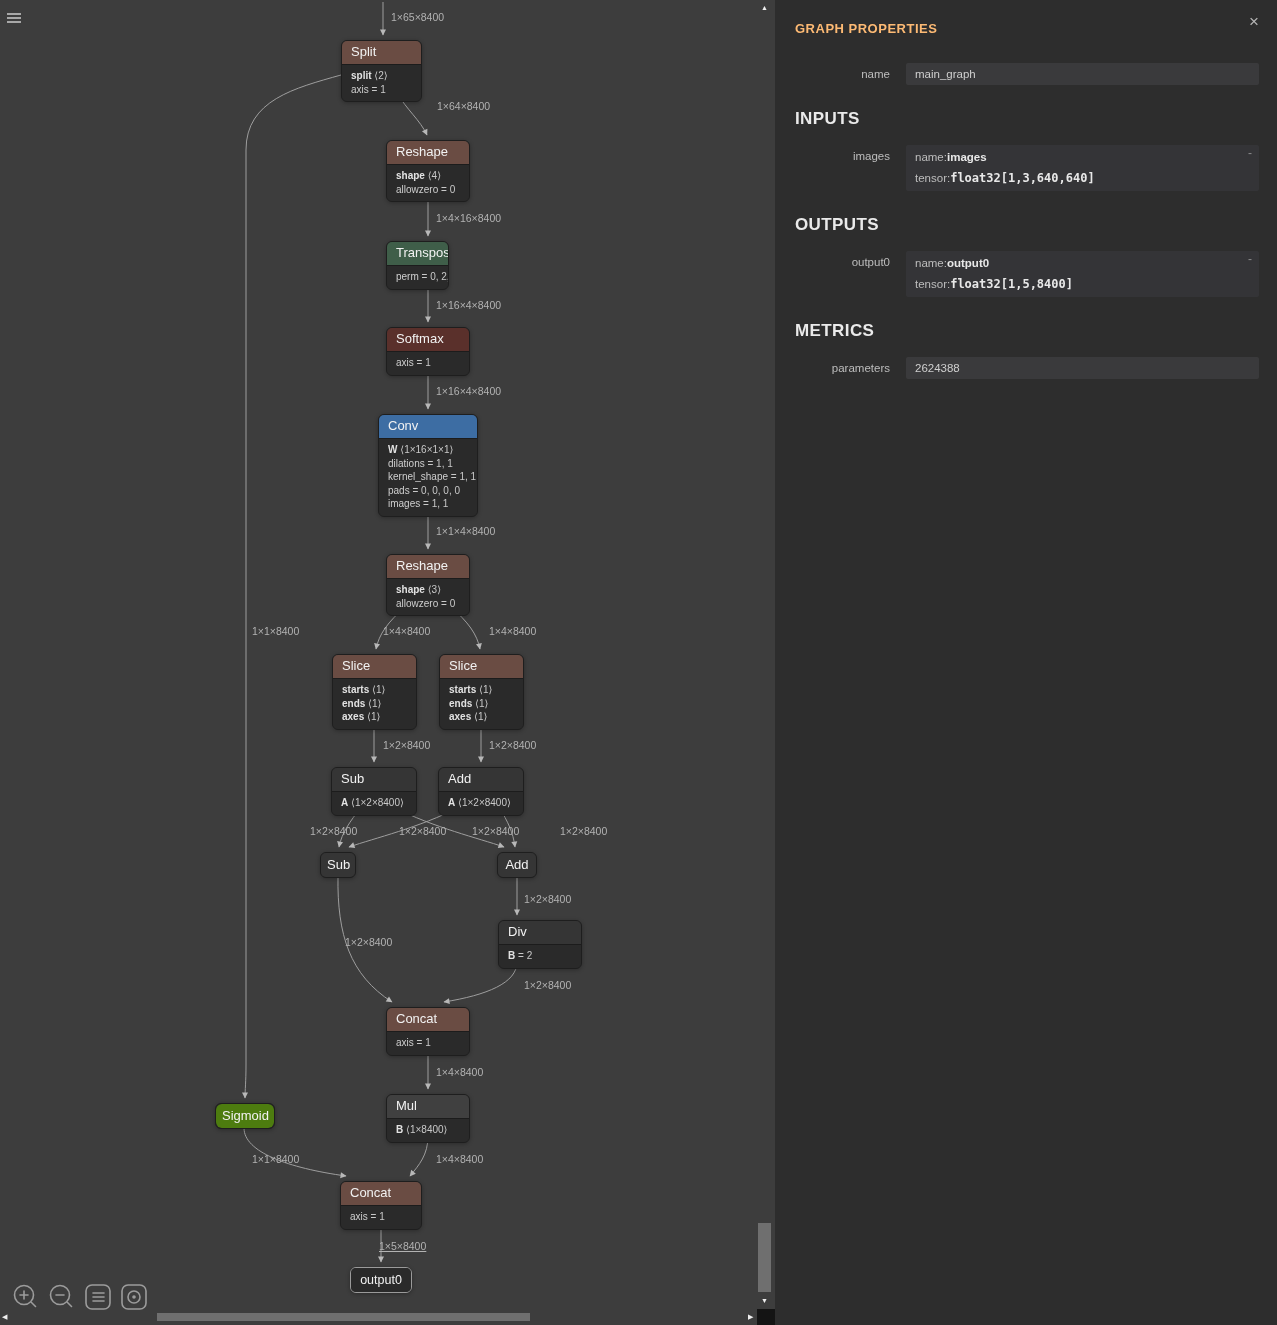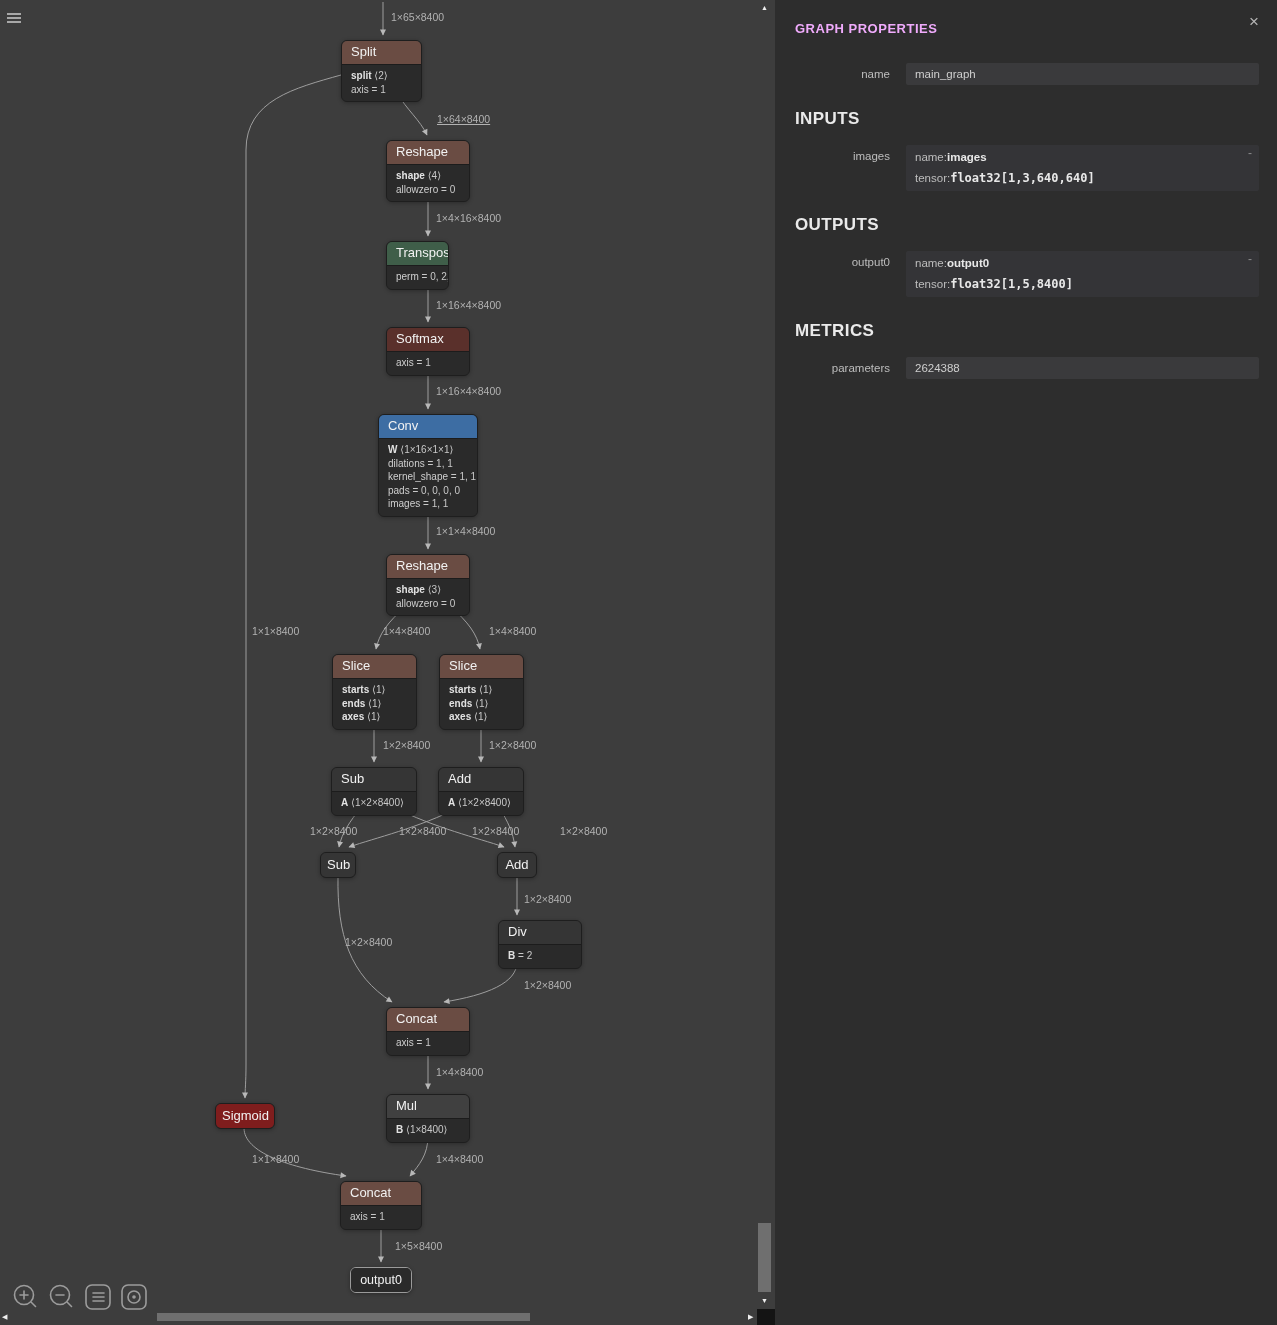--- a/index.html
+++ b/index.html
@@ -39,21 +39,21 @@
   
   .scroll-arrow { position: absolute; font-size: 7px; color: #efefef; line-height: 8px; cursor: pointer; }
   .vthumb { position: absolute; left: 758px; top: 1223px; width: 13px; height: 69px; background: #6f6f6f; cursor: pointer; }
   .hthumb { position: absolute; left: 157px; top: 1313px; width: 373px; height: 8px; background: #6f6f6f; cursor: pointer; }
   .scroll-corner { position: absolute; left: 757px; top: 1309px; width: 18px; height: 16px; background: #141414; }
 
   
   .panel { position: absolute; left: 775px; top: 0; width: 502px; height: 1325px;
     background: #2d2d2d; color: #cfcfcf; }
   .panel-header { position: relative; padding: 19px 20px 26px; }
-  .panel-title { font-size: 13px; font-weight: bold; letter-spacing: .5px; color: #f0abfc; }
+  .panel-title { font-size: 13px; font-weight: bold; letter-spacing: .5px; color: #fdba74; }
   .panel-close { position: absolute; top: 13px; right: 18px; background: none; border: none;
     color: #b5b5b5; font-size: 17px; cursor: pointer; line-height: 1; }
   .prow { display: flex; align-items: flex-start; padding: 0 18px 0 20px; margin-bottom: 16px; }
   .plabel { width: 95px; flex: none; text-align: right; margin-right: 16px; font-size: 11.5px;
     color: #bdbdbd; padding-top: 5px; }
   .pfield { flex: 1; background: #3a3a3c; border: none; border-radius: 2px; color: #cfcfcf;
     font-size: 11.5px; padding: 5px 9px; font-family: "Liberation Sans", sans-serif; }
   .psection { padding: 0 20px; font-weight: bold; font-size: 17px; color: #eaeaea;
     letter-spacing: .4px; margin: 24px 0 16px; }
   .pbox { flex: 1; background: #343437; border-radius: 2px; padding: 2px 9px; position: relative; }
@@ -189,55 +189,55 @@
             <div class="attr"><span class="k">axis</span><span> = 1</span></div>
           </div>
         </div>
         <div class="node cat-op" style="left: 386px; top: 1094px; width: 84px;">
           <div class="node-header" style="background: #404040;">Mul</div>
           <div class="node-body">
             <div class="attr"><span class="k b">B</span><span> ⟨1×8400⟩</span></div>
           </div>
         </div>
         <div class="node cat-activation solo" style="left: 215px; top: 1103px; width: 60px;">
-          <div class="node-header" style="background: #7f1d1d;">Sigmoid</div>
+          <div class="node-header" style="background: #4d7c0f; border-radius: 6px;">Sigmoid</div>
         </div>
         <div class="node cat-layer" style="left: 340px; top: 1181px; width: 82px;">
           <div class="node-header" style="background: rgb(106, 76, 67);">Concat</div>
           <div class="node-body">
             <div class="attr"><span class="k">axis</span><span> = 1</span></div>
           </div>
         </div>
         <div class="node cat-io solo" style="left: 350px; top: 1267px; width: 62px;">
           <div class="node-header" style="background: rgb(42, 42, 42);">output0</div>
         </div>
       </div>
     <div id="label-layer">
         <span class="edge-label" style="left: 391px; top: 11px;">1×65×8400</span>
-        <span class="edge-label" style="left: 437px; top: 113px; text-decoration: underline;">1×64×8400</span>
+        <span class="edge-label" style="left: 437px; top: 100px;">1×64×8400</span>
         <span class="edge-label" style="left: 436px; top: 212px;">1×4×16×8400</span>
         <span class="edge-label" style="left: 436px; top: 299px;">1×16×4×8400</span>
         <span class="edge-label" style="left: 436px; top: 385px;">1×16×4×8400</span>
         <span class="edge-label" style="left: 436px; top: 525px;">1×1×4×8400</span>
         <span class="edge-label" style="left: 252px; top: 625px;">1×1×8400</span>
         <span class="edge-label" style="left: 383px; top: 625px;">1×4×8400</span>
         <span class="edge-label" style="left: 489px; top: 625px;">1×4×8400</span>
         <span class="edge-label" style="left: 383px; top: 739px;">1×2×8400</span>
         <span class="edge-label" style="left: 489px; top: 739px;">1×2×8400</span>
         <span class="edge-label" style="left: 310px; top: 825px;">1×2×8400</span>
         <span class="edge-label" style="left: 399px; top: 825px;">1×2×8400</span>
         <span class="edge-label" style="left: 472px; top: 825px;">1×2×8400</span>
         <span class="edge-label" style="left: 560px; top: 825px;">1×2×8400</span>
         <span class="edge-label" style="left: 524px; top: 893px;">1×2×8400</span>
         <span class="edge-label" style="left: 345px; top: 936px;">1×2×8400</span>
         <span class="edge-label" style="left: 524px; top: 979px;">1×2×8400</span>
         <span class="edge-label" style="left: 436px; top: 1066px;">1×4×8400</span>
         <span class="edge-label" style="left: 252px; top: 1153px;">1×1×8400</span>
         <span class="edge-label" style="left: 436px; top: 1153px;">1×4×8400</span>
-        <span class="edge-label" style="left: 395px; top: 1240px;">1×5×8400</span>
+        <span class="edge-label" style="left: 379px; top: 1240px; text-decoration: underline;">1×5×8400</span>
       </div>
 
     <button class="menu-btn">
         <i></i>
         <i></i>
         <i></i>
       </button>
 
     <div class="toolbar">
       <button class="tool-btn">

